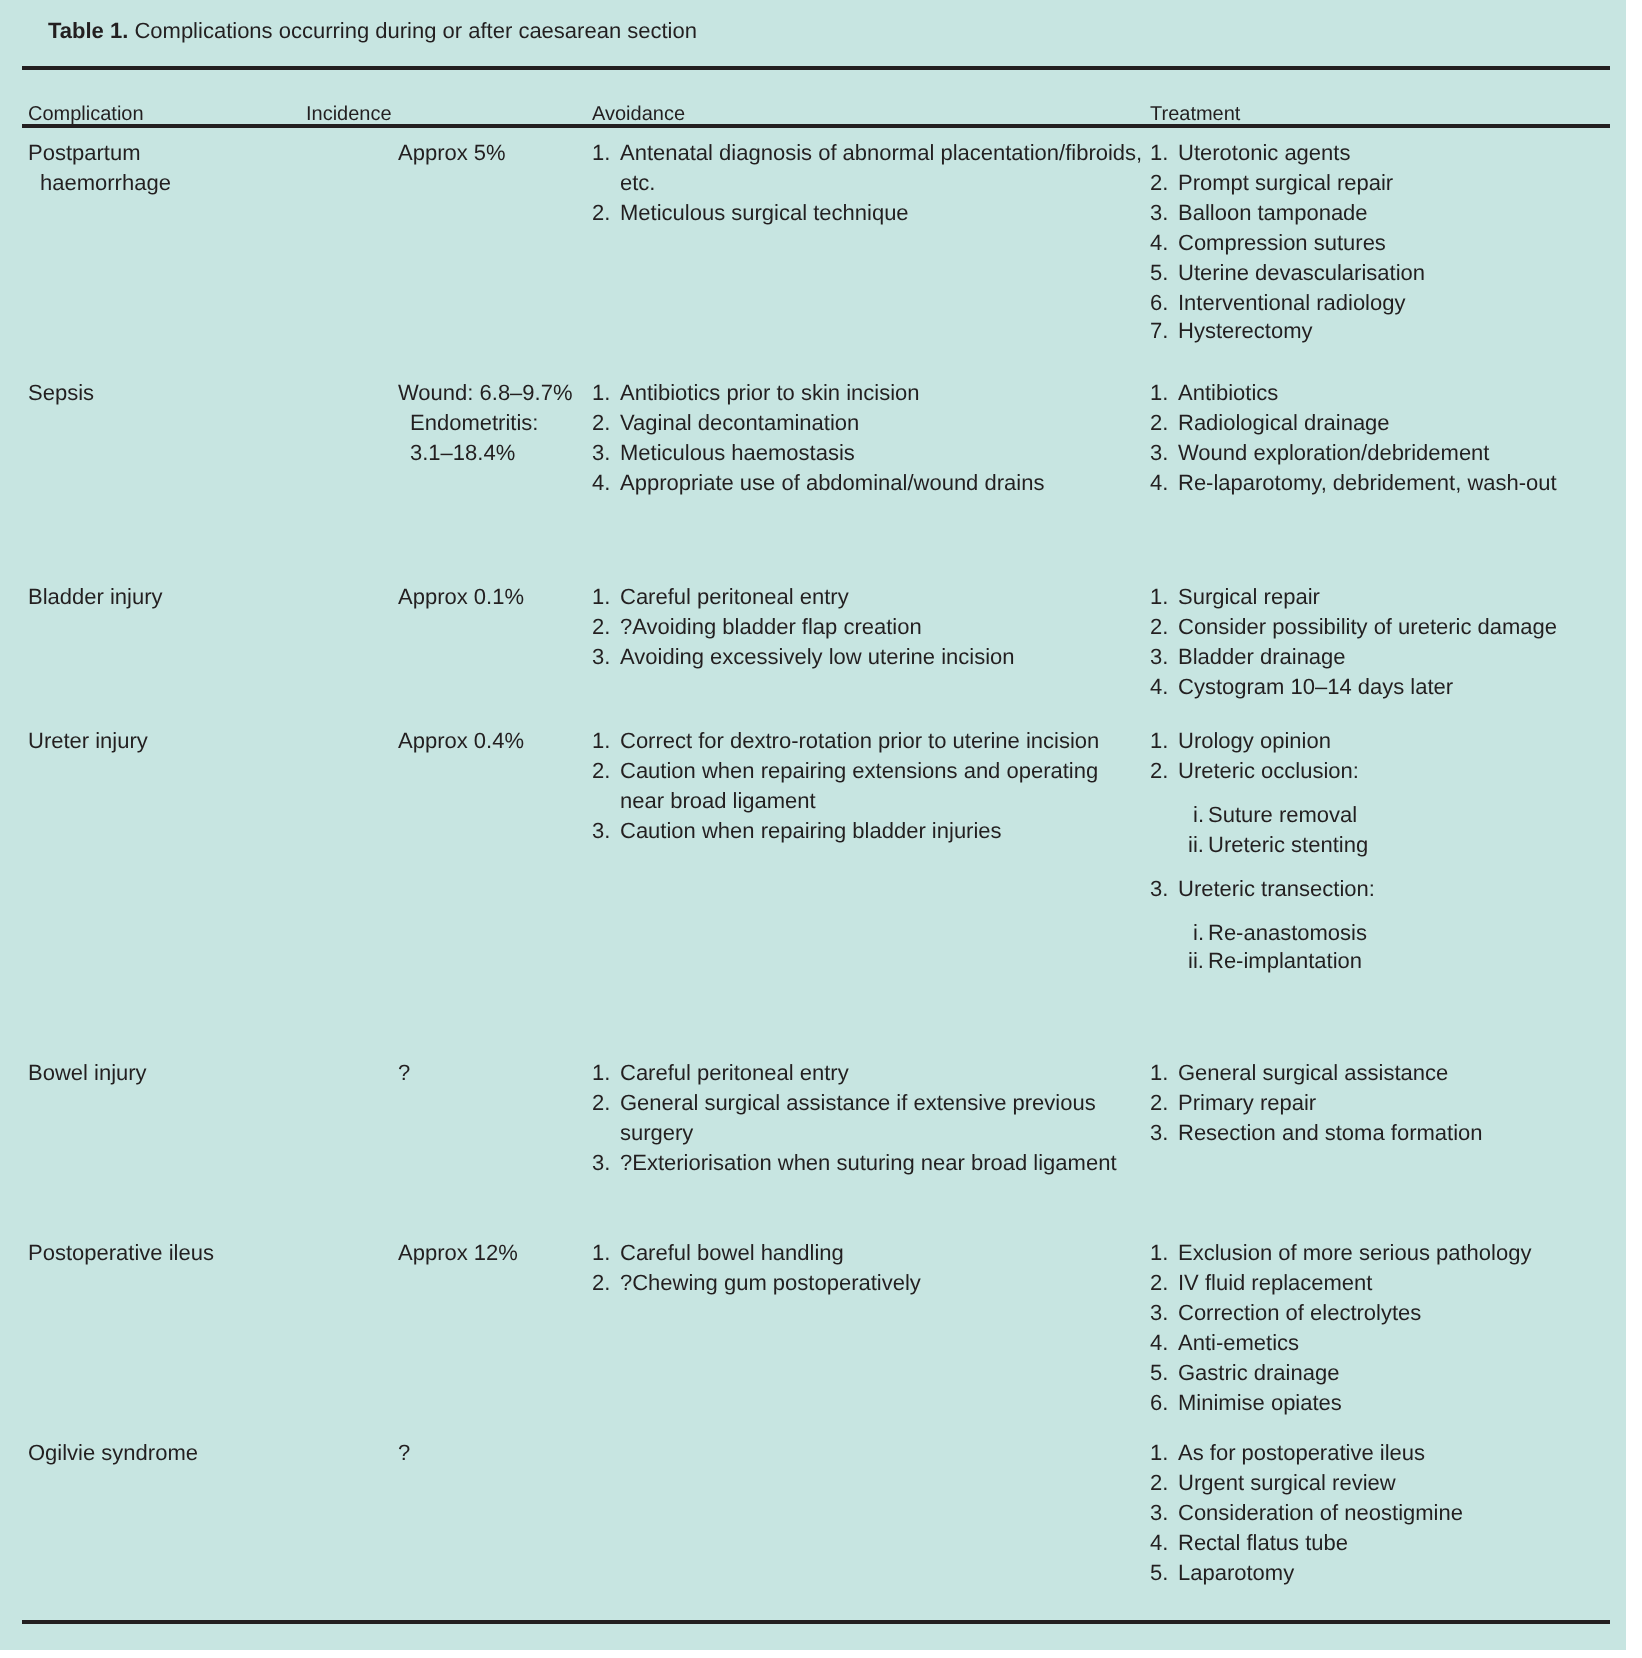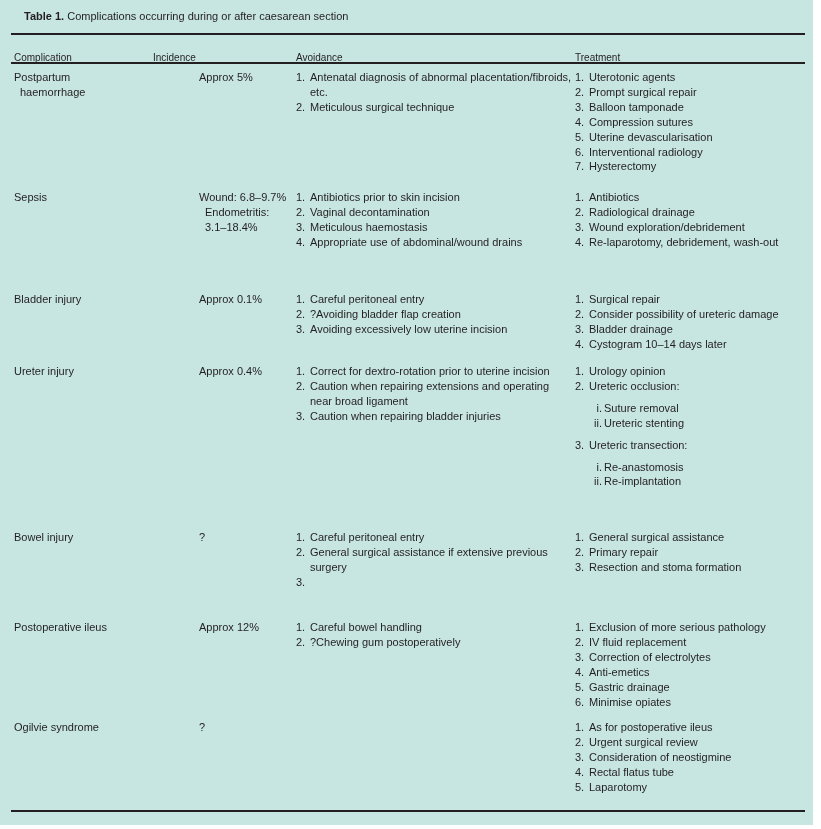--- a/index.html
+++ b/index.html
@@ -251,21 +251,21 @@
         <div class="cell c-complication">
           <div class="tline">Bowel injury</div>
         </div>
         <div class="cell c-incidence">
           <div class="tline">?</div>
         </div>
         <div class="cell c-avoidance">
           <ol class="lst">
             <li><span class="mk">1.</span><span>Careful peritoneal entry</span></li>
             <li><span class="mk">2.</span><span>General surgical assistance if extensive previous surgery</span></li>
-            <li><span class="mk">3.</span></li>
+            <li><span class="mk">3.</span><span>?Exteriorisation when suturing near broad ligament</span></li>
           </ol>
         </div>
         <div class="cell c-treatment">
           <ol class="lst">
             <li><span class="mk">1.</span><span>General surgical assistance</span></li>
             <li><span class="mk">2.</span><span>Primary repair</span></li>
             <li><span class="mk">3.</span><span>Resection and stoma formation</span></li>
           </ol>
         </div>
       </div>

